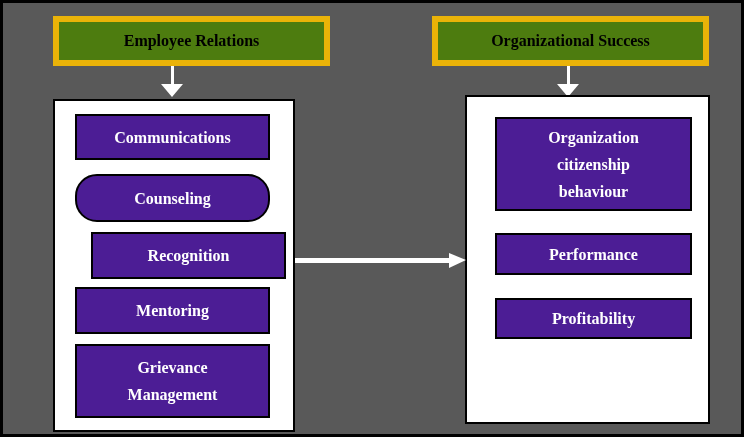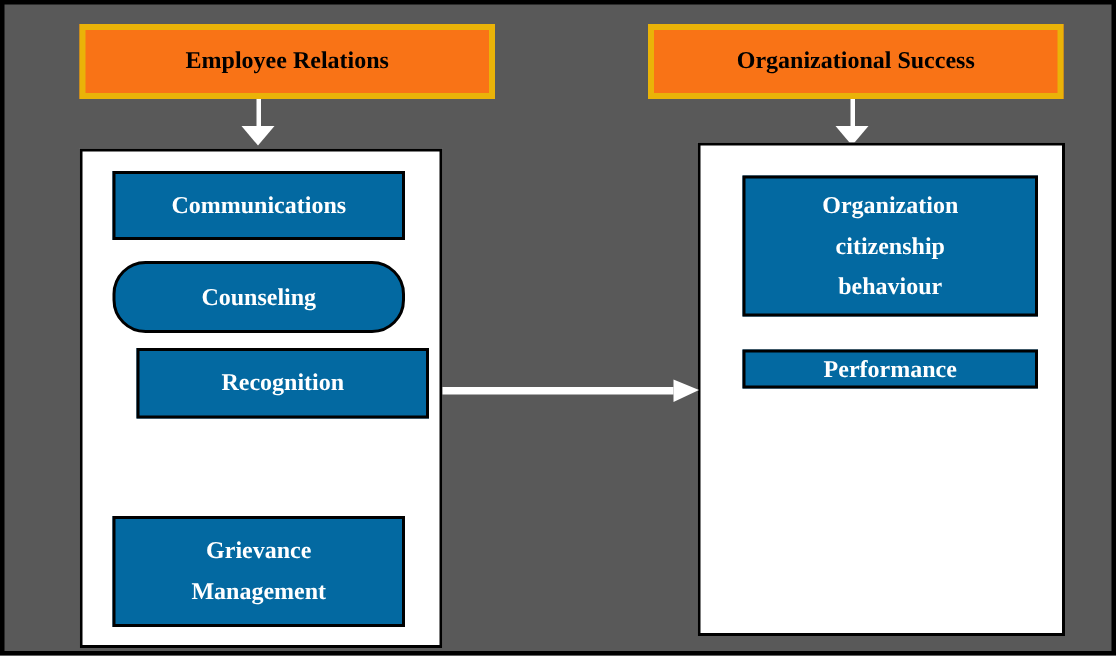--- a/index.html
+++ b/index.html
@@ -15,59 +15,59 @@
     overflow: hidden;
   }
   .frame {
     position: absolute; inset: 0;
     border: 3px solid #000000;
     pointer-events: none;
   }
   .header-box {
     position: absolute;
     box-sizing: border-box;
-    background: #f97316;
-    border: 4px solid #eab308;
+    background: #4d7c0f;
+    border: 6px solid #eab308;
     display: flex; align-items: center; justify-content: center;
     font-weight: bold; font-size: 16px; color: #000000;
     text-align: center;
   }
   .header-left  { left: 53px;  top: 16px; width: 277px; height: 50px; }
   .header-right { left: 432px; top: 16px; width: 277px; height: 50px; justify-content: center; }
 
   .panel {
     position: absolute;
     box-sizing: border-box;
     background: #ffffff;
     border: 2px solid #000000;
   }
   .panel-left  { left: 53px;  top: 99px; width: 242px; height: 333px; }
   .panel-right { left: 465px; top: 95px; width: 245px; height: 329px; }
 
   .node {
     position: absolute;
     box-sizing: border-box;
-    background: #0369a1;
+    background: #4c1d95;
     border: 2px solid #000000;
     display: flex; align-items: center; justify-content: center;
     font-weight: bold; font-size: 16px; color: #ffffff;
     text-align: center; line-height: 27px;
   }
   .node .label { max-width: 140px; }
 
   .lnode { left: 75px; width: 195px; }
   .lnode-0 { top: 114px; height: 46px; }
   .lnode-1 { top: 174px; height: 48px; border-radius: 22px; }
   .lnode-2 { top: 232px; height: 47px; margin-left: 16px; }
   .lnode-3 { top: 287px; height: 47px; }
   .lnode-4 { top: 344px; height: 74px; }
 
   .rnode { left: 495px; width: 197px; }
   .rnode-0 { top: 117px; height: 94px; }
-  .rnode-1 { top: 233px; height: 26px; }
+  .rnode-1 { top: 233px; height: 42px; }
   .rnode-2 { top: 298px; height: 41px; }
 
   .arrow-part { position: absolute; background: #ffffff; }
   .v-stem { width: 3px; height: 18px; top: 66px; }
   .v-stem-left  { left: 171px; }
   .v-stem-right { left: 567px; }
   .v-head {
     position: absolute; top: 84px;
     width: 0; height: 0; background: transparent;
     border-left: 11px solid transparent;
@@ -110,28 +110,34 @@
 
   <div class="node lnode lnode-0">
     <span class="label">Communications</span>
   </div>
   <div class="node lnode lnode-1">
     <span class="label">Counseling</span>
   </div>
   <div class="node lnode lnode-2">
     <span class="label">Recognition</span>
   </div>
+  <div class="node lnode lnode-3">
+    <span class="label">Mentoring</span>
+  </div>
   <div class="node rnode rnode-0">
     <span class="label">Organization citizenship behaviour</span>
   </div>
 
   <div class="node lnode lnode-4">
     <span class="label">Grievance Management</span>
   </div>
   <div class="node rnode rnode-1">
     <span class="label">Performance</span>
   </div>
+  <div class="node rnode rnode-2">
+    <span class="label">Profitability</span>
+  </div>
 
   <div class="arrow-part h-stem"></div>
   <div class="h-head"></div>
 
   <div class="frame"></div>
 </div>
 
 </body></html>

